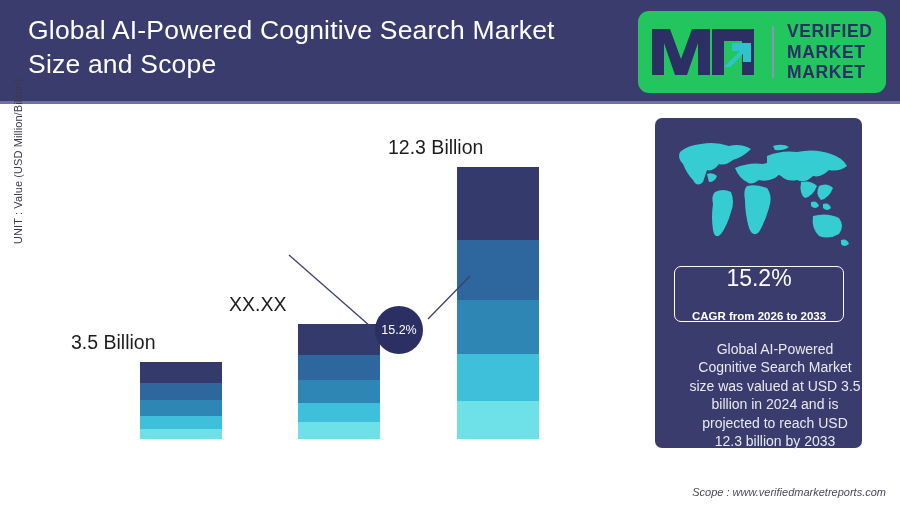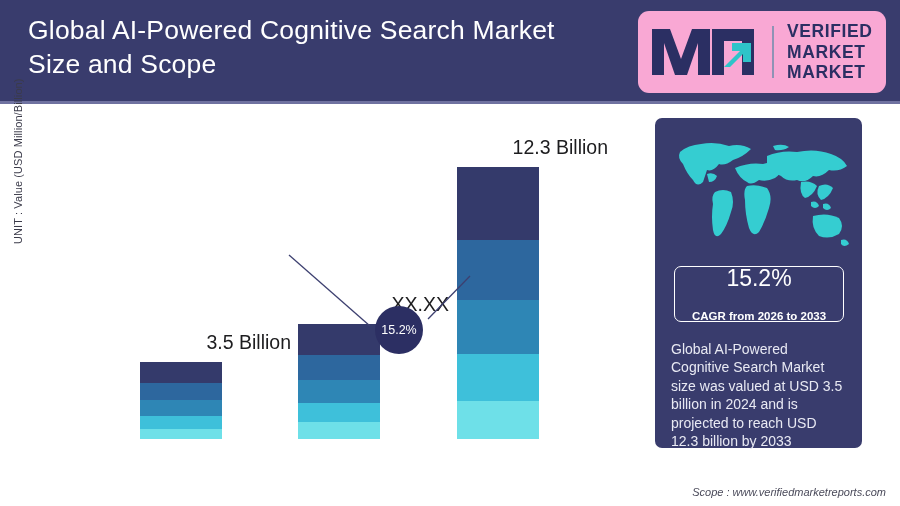--- a/index.html
+++ b/index.html
@@ -23,21 +23,21 @@
   #title {
     position:absolute; left:28px; top:13px; width:580px;
     color:#ffffff; font-size:26.5px; font-weight:400; line-height:34px;
     letter-spacing:.2px;
   }
 
   
   #logo {
     position:absolute; right:14px; top:11px;
     width:248px; height:82px;
-    background:#f9a8d4; border-radius:11px;
+    background:#22c55e; border-radius:11px;
     display:flex; align-items:center;
   }
   #logo-mark { width:118px; height:58px; margin-left:12px; flex:0 0 auto; }
   #logo-divider {
     width:2px; height:52px; background:#8f93b5; margin:0 13px 0 4px; flex:0 0 auto;
   }
   #logo-words {
     color:#2b2f63; font-size:17.5px; font-weight:700; line-height:20.5px;
     letter-spacing:.6px;
   }
@@ -49,21 +49,21 @@
     transform:rotate(-90deg); transform-origin:left top;
     font-size:11px; color:#3b3b4a; white-space:nowrap;
     letter-spacing:.1px;
   }
   #plot { position:absolute; left:50px; top:25px; width:585px; height:310px; }
 
   .bar-group { position:absolute; bottom:0; width:82px; }
   .bar { width:82px; display:flex; flex-direction:column; }
   .seg { width:100%; }
   .bar-value {
-    position:absolute; width:220px; text-align:right; left:-69px;
+    position:absolute; width:220px; text-align:left; left:-69px;
     font-size:19.5px; color:#1d1d1f; white-space:nowrap;
   }
 
   
   #cagr-bubble {
     position:absolute; left:375px; top:202px;
     width:48px; height:48px; border-radius:50%;
     background:#2c2f63;
     display:flex; align-items:center; justify-content:center;
     color:#ffffff; font-size:12.5px;
@@ -79,22 +79,22 @@
   }
   #world-map { position:absolute; left:8px; top:12px; width:191px; height:128px; }
   #cagr-box {
     position:absolute; left:19px; top:148px; width:170px; height:56px;
     border:1.6px solid #ffffff; border-radius:7px;
     display:flex; flex-direction:column; align-items:center; justify-content:center;
   }
   #cagr-value { color:#ffffff; font-size:23px; line-height:25px; }
   #cagr-caption { color:#ffffff; font-size:11.5px; font-weight:700; margin-top:19px; }
   #panel-desc {
-    position:absolute; left:16px; top:222px; width:172px;
-    color:#e8e9f3; font-size:14px; line-height:18.4px;
+    position:absolute; left:34px; top:222px; width:172px;
+    color:#e8e9f3; font-size:14px; line-height:18.4px;text-align:center;
   }
   #source {
     position:absolute; right:14px; top:486px;
     font-size:11px; font-style:italic; color:#4a4a5a;
   }
 </style>
 </head>
 <body>
 
 <div id="header">

